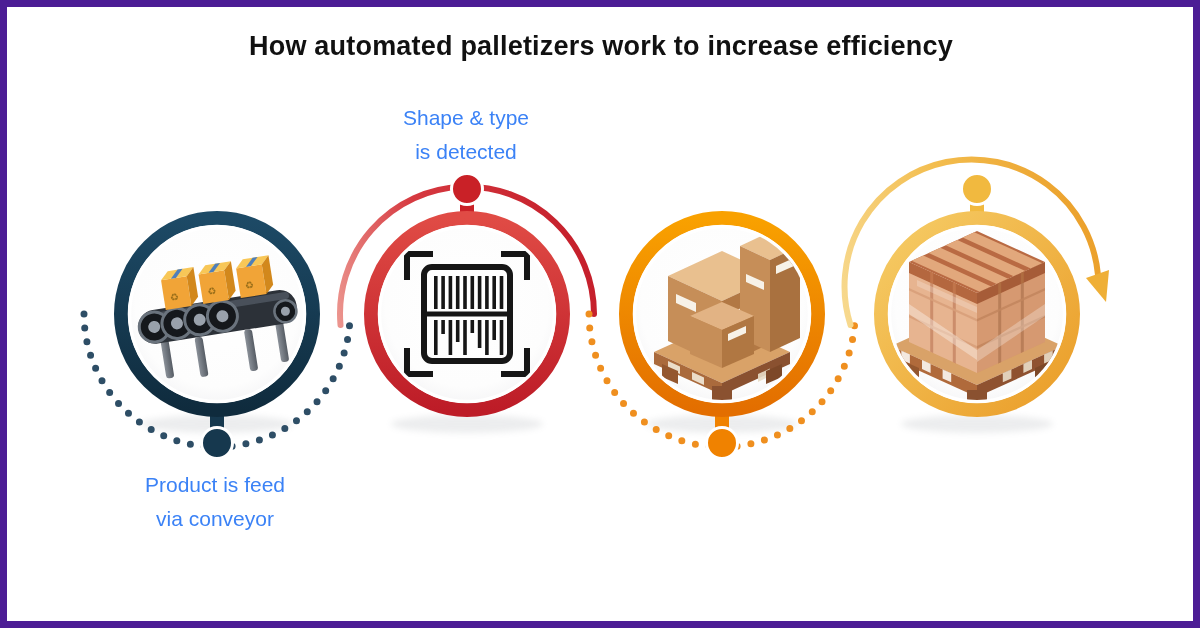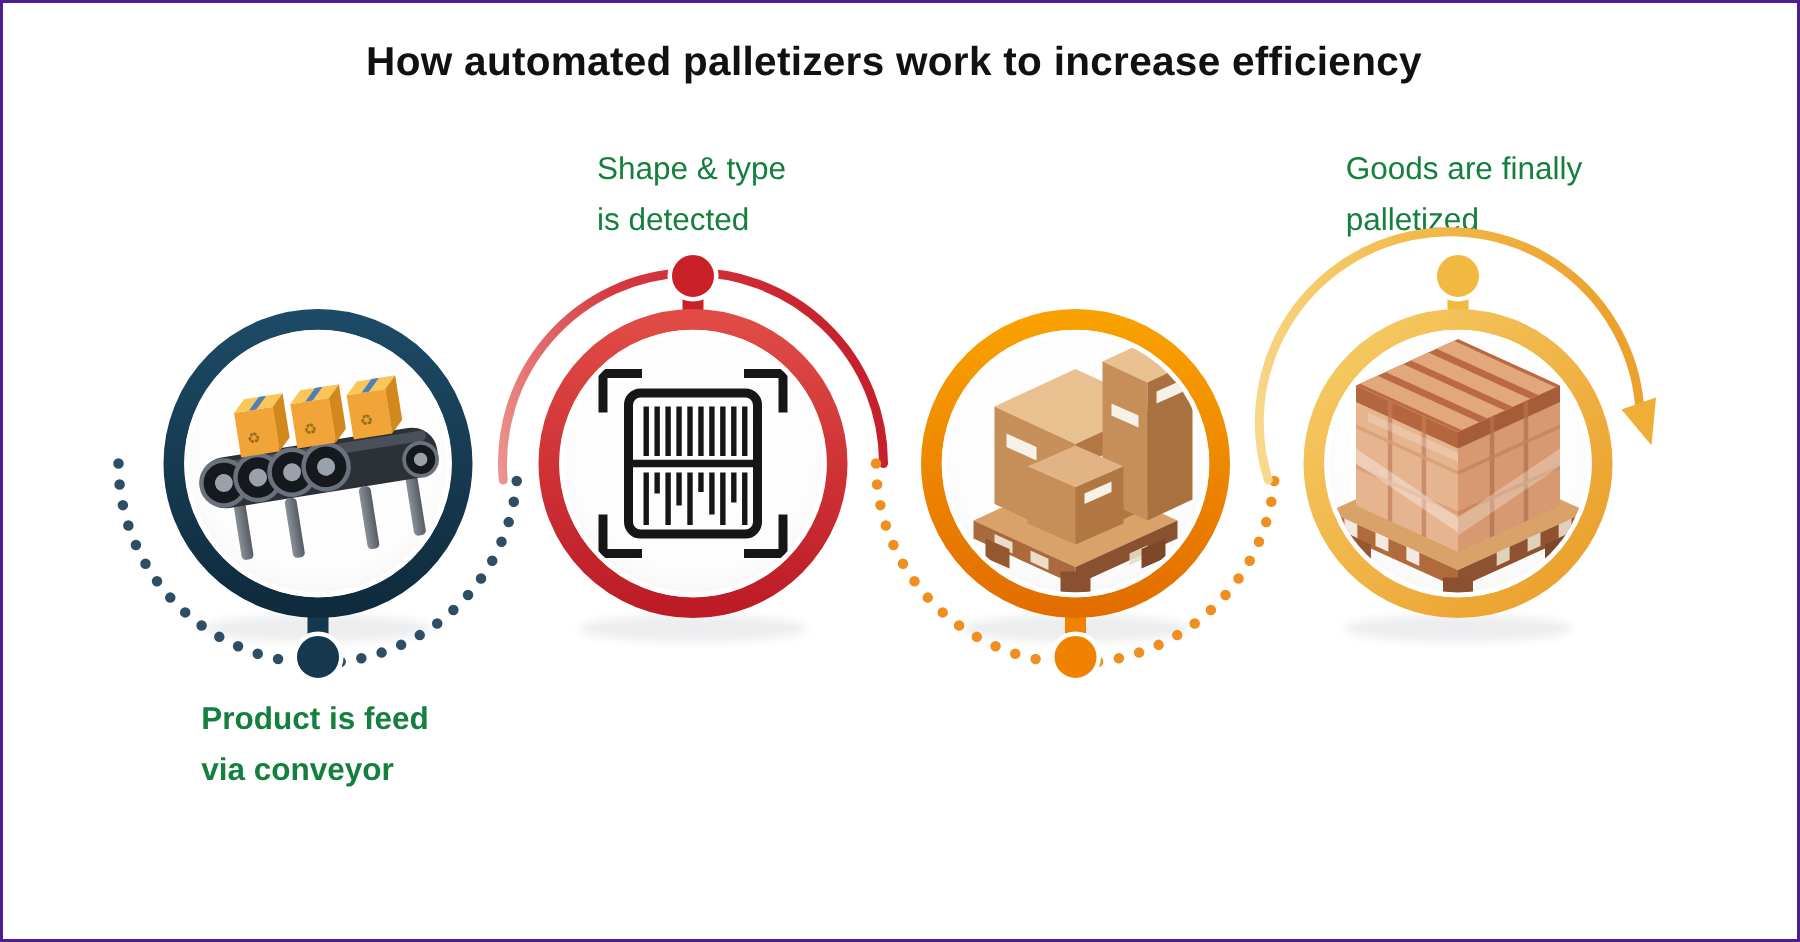--- a/index.html
+++ b/index.html
@@ -1,39 +1,37 @@
 <!DOCTYPE html>
 <html><head>
 <meta charset="utf-8">
 <style>
   html,body{margin:0;padding:0;background:#ffffff;}
   #stage{position:relative;width:1200px;height:628px;background:#ffffff;
          font-family:"Liberation Sans","DejaVu Sans",sans-serif;overflow:hidden;}
-  #frame{position:absolute;inset:0;border:2px solid #4c1d95;}
+  #frame{position:absolute;inset:0;border:7px solid #4c1d95;}
   .page-title{position:absolute;top:24px;left:0;width:1188px;text-align:center;
               font-size:27px;font-weight:700;color:#111111;letter-spacing:.2px;}
-  .step-label{position:absolute;transform:translateX(-50%);text-align:left;
-              font-size:21px;line-height:34px;color:#15803d;white-space:pre-line;}
+  .step-label{position:absolute;transform:translateX(-50%);text-align:center;
+              font-size:21px;line-height:34px;color:#3b82f6;white-space:pre-line;}
   .lbl-top{top:94px;}
-  .lbl-bottom{top:461px;font-weight:bold;}
+  .lbl-bottom{top:461px;}
   .badge{position:absolute;width:300px;height:340px;top:147px;}
   #badge-1{left:60px;} #badge-2{left:310px;} #badge-3{left:565px;} #badge-4{left:820px;}
 </style>
 </head>
 <body>
 
 <div id="stage">
  <div id="frame">
 
   <div class="page-title">How automated palletizers work to increase efficiency</div>
 
   <div class="step-label lbl-top" style="left:459px">Shape &amp; type
 is detected</div>
-  <div class="step-label lbl-top" style="left:974px">Goods are finally
-palletized</div>
   <div class="step-label lbl-bottom" style="left:208px">Product is feed
 via conveyor</div>
 
   <svg width="0" height="0" style="position:absolute" aria-hidden="true">
     <defs>
       <radialGradient id="innerGrad" cx="0.5" cy="0.45" r="0.75">
         <stop offset="0" stop-color="#ffffff"></stop>
             <stop offset="0.62" stop-color="#fdfdfd"></stop>
         <stop offset="0.88" stop-color="#efeff1"></stop>
             <stop offset="1" stop-color="#e6e6e9"></stop>

